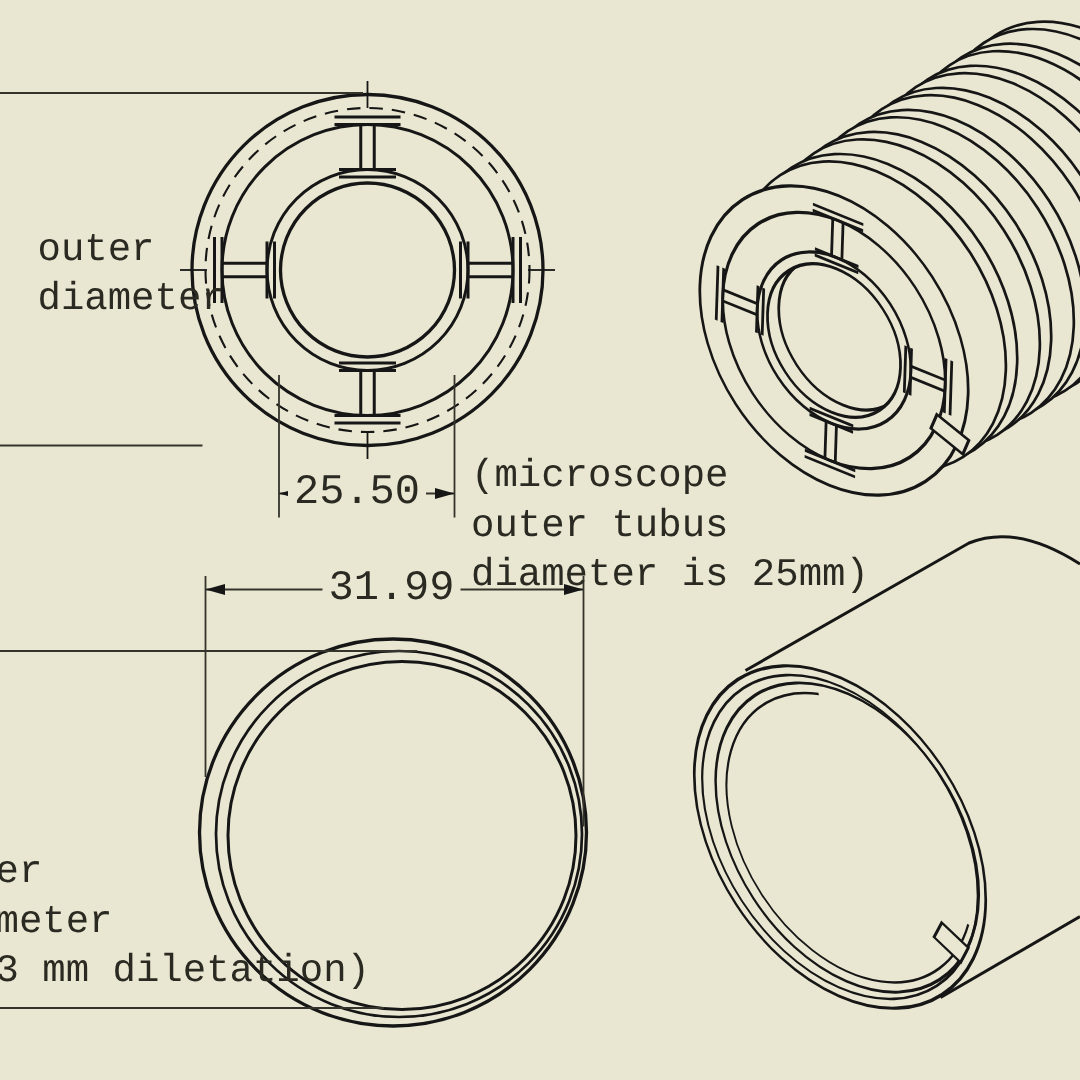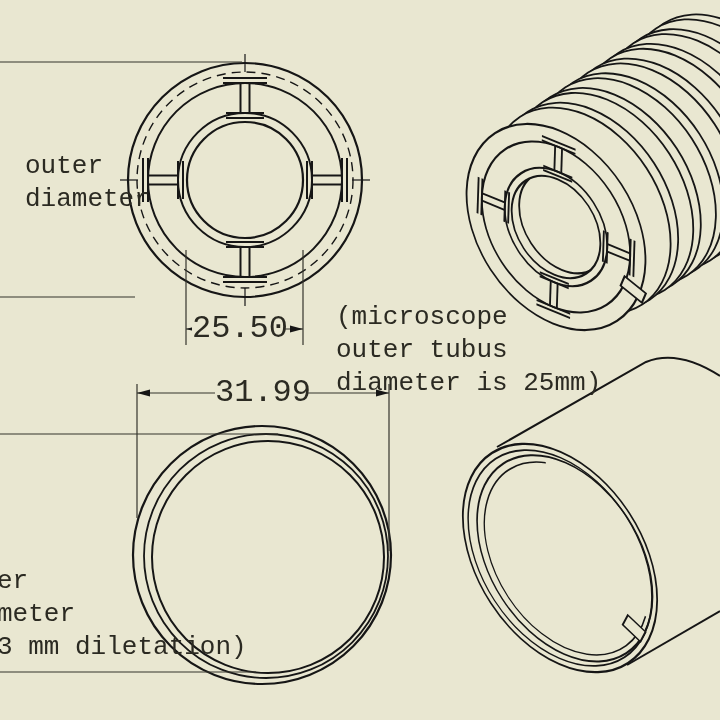--- a/index.html
+++ b/index.html
@@ -9,21 +9,21 @@
     position:relative; width:720px; height:720px; margin:0 auto;
     background:var(--bg); overflow:hidden;font-family:Liberation Mono, monospace;
   }
   svg { position:absolute; left:0; top:0; }
   .lbl {
     position:absolute; color:var(--text); font-size:26px; line-height:33px;
     white-space:pre-line; letter-spacing:0px;
   }
   .dim-text {
     position:absolute; color:var(--text); background:var(--bg);
-    font-size:32px; line-height:26px; height:26px; width:92px;
+    font-size:28px; line-height:26px; height:26px; width:92px;
     text-align:center;
   }
   .stroke  { stroke:var(--line); fill:none; }
   .thin    { stroke:var(--thin); stroke-width:1.2; fill:none; }
   .arrow   { fill:var(--line); stroke:none; }
   .bgfill  { fill:var(--bg); stroke:var(--line); }
 </style>
 </head>
 <body>
 
@@ -141,21 +141,21 @@
     <line class="thin" x1="0" y1="62" x2="242" y2="62"></line>
     <line class="thin" x1="0" y1="297" x2="135" y2="297"></line>
     <line class="thin" x1="0" y1="434" x2="278" y2="434"></line>
     <line class="thin" x1="0" y1="672" x2="256" y2="672"></line>
   </g>
 </svg>
 
 <div class="lbl" style="left:25px; top:150px;">outer
 diameter</div>
 
-<div class="lbl" style="left:336px; top:301px;">(microscope
+<div class="lbl" style="left:314px; top:301px;">(microscope
 outer tubus
 diameter is 25mm)</div>
 
 <div class="lbl" style="left:-3px; top:565px;">er
 meter
 3 mm diletation)</div>
 
 <div class="dim-text" style="left:192px; top:316px;">25.50</div>
 
 <div class="dim-text" style="left:215px; top:380px;">31.99</div>

